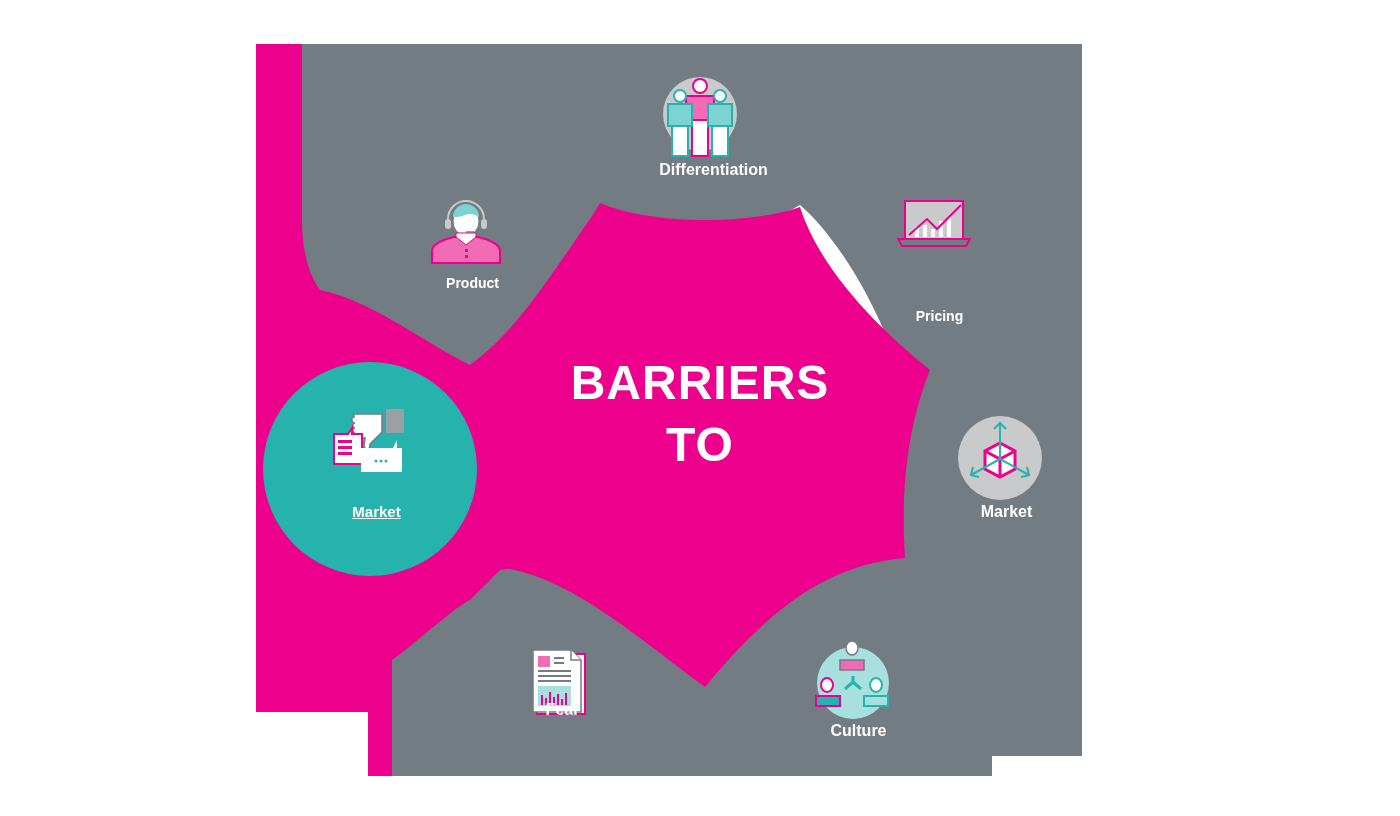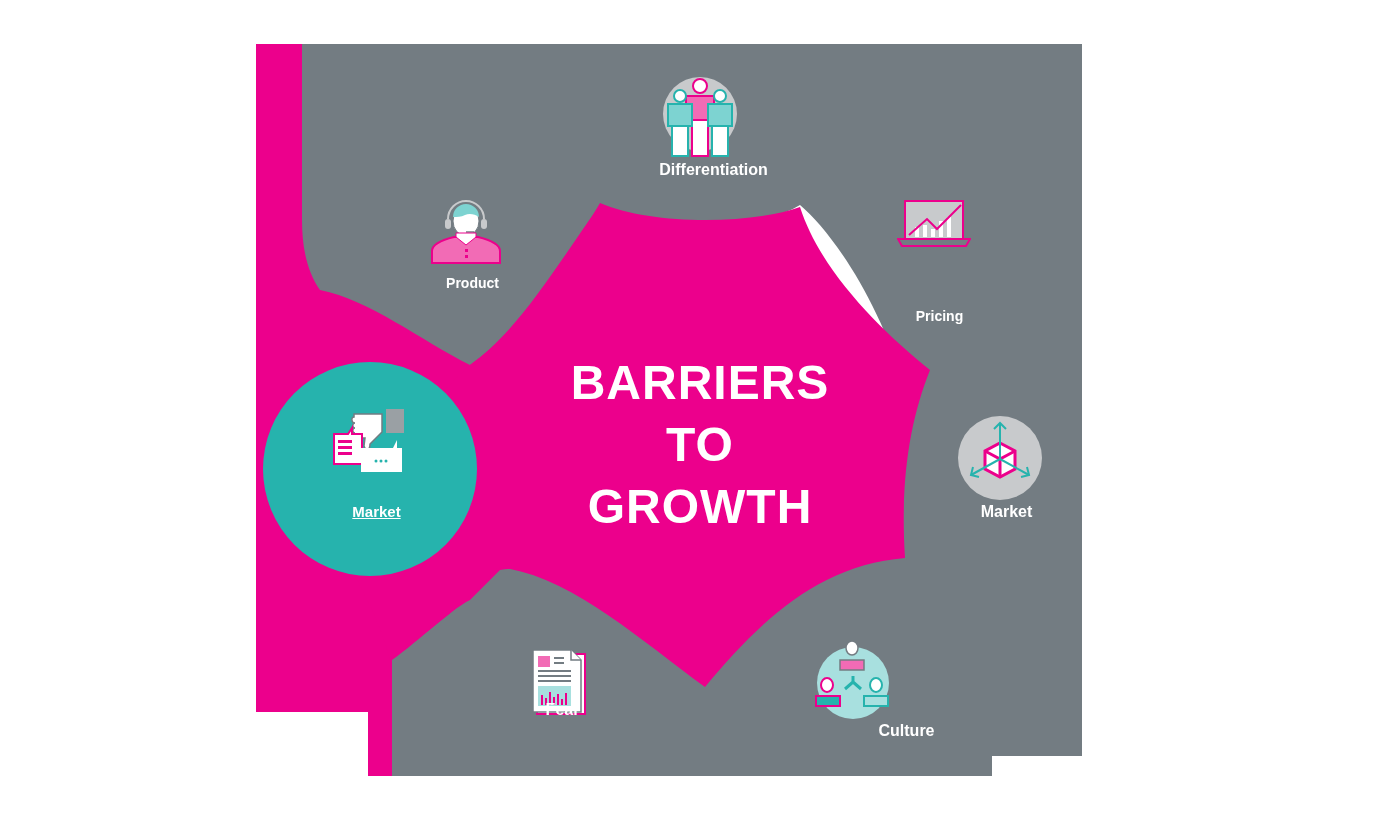--- a/index.html
+++ b/index.html
@@ -31,21 +31,20 @@
          C640,640 570,575 498,567 C470,600 430,630 390,660
          C380,620 360,580 320,520 C380,470 420,410 470,365
          C520,330 560,270 600,203 Z"></path>
 
     <circle cx="370" cy="469" r="107" fill="#26B3AD"></circle>
   </svg>
 
   <div class="title">
     <div>BARRIERS</div>
     <div>TO</div>
-    <div>GROWTH</div>
   </div>
 
   <svg class="icon" style="left:660px;top:76px;" width="80" height="82" viewBox="0 0 80 82">
     <circle cx="40" cy="38" r="37" fill="#C8CACC"></circle>
     <circle cx="40" cy="10" r="7" fill="#fff" stroke="#EC008C" stroke-width="2"></circle>
     <path d="M26,20 h28 v24 h-28 z" fill="#F26BB5" stroke="#EC008C" stroke-width="2"></path>
     <rect x="32" y="44" width="16" height="36" fill="#fff" stroke="#EC008C" stroke-width="2"></rect>
     <circle cx="20" cy="20" r="6" fill="#fff" stroke="#26B3AD" stroke-width="2"></circle>
     <path d="M8,28 h24 v22 h-24 z" fill="#7DD3D1" stroke="#26B3AD" stroke-width="2"></path>
     <rect x="12" y="50" width="16" height="30" fill="#fff" stroke="#26B3AD" stroke-width="2"></rect>
@@ -83,21 +82,21 @@
   <svg class="icon" style="left:815px;top:640px;" width="78" height="80" viewBox="0 0 78 80">
     <circle cx="38" cy="43" r="36" fill="#A8E0DF"></circle>
     <ellipse cx="37" cy="8" rx="6" ry="7" fill="#fff" stroke="#737C82" stroke-width="1.5"></ellipse>
     <path d="M25,20 h24 v10 h-24 z" fill="#F26BB5" stroke="#737C82" stroke-width="1.5"></path>
     <path d="M38,36 L38,42 M38,42 L30,49 M38,42 L46,49" stroke="#26B3AD" stroke-width="3" fill="none"></path>
     <ellipse cx="12" cy="45" rx="6" ry="7" fill="#fff" stroke="#EC008C" stroke-width="2"></ellipse>
     <path d="M1,56 h24 v10 h-24 z" fill="#26B3AD" stroke="#EC008C" stroke-width="2"></path>
     <ellipse cx="61" cy="45" rx="6" ry="7" fill="#fff" stroke="#26B3AD" stroke-width="2"></ellipse>
     <path d="M49,56 h24 v10 h-24 z" fill="#A8E0DF" stroke="#26B3AD" stroke-width="2"></path>
   </svg>
-  <div class="label mid" style="left:900px;top:722px;">Culture</div>
+  <div class="label mid" style="left:852px;top:722px;">Culture</div>
 
   <svg class="icon" style="left:531px;top:648px;" width="56" height="68" viewBox="0 0 56 68">
     <rect x="6" y="6" width="48" height="60" fill="#fff" stroke="#EC008C" stroke-width="2"></rect>
     <path d="M2,2 h38 l10,10 v52 h-48 z" fill="#fff" stroke="#737C82" stroke-width="1.5"></path>
     <path d="M40,2 v10 h10" fill="#fff" stroke="#737C82" stroke-width="1.5"></path>
     <rect x="7" y="8" width="12" height="11" fill="#F26BB5"></rect>
     <rect x="23" y="9" width="10" height="2" fill="#737C82"></rect>
     <rect x="23" y="14" width="10" height="2" fill="#737C82"></rect>
     <rect x="7" y="22" width="33" height="2" fill="#737C82"></rect>
     <rect x="7" y="27" width="33" height="2" fill="#737C82"></rect>

